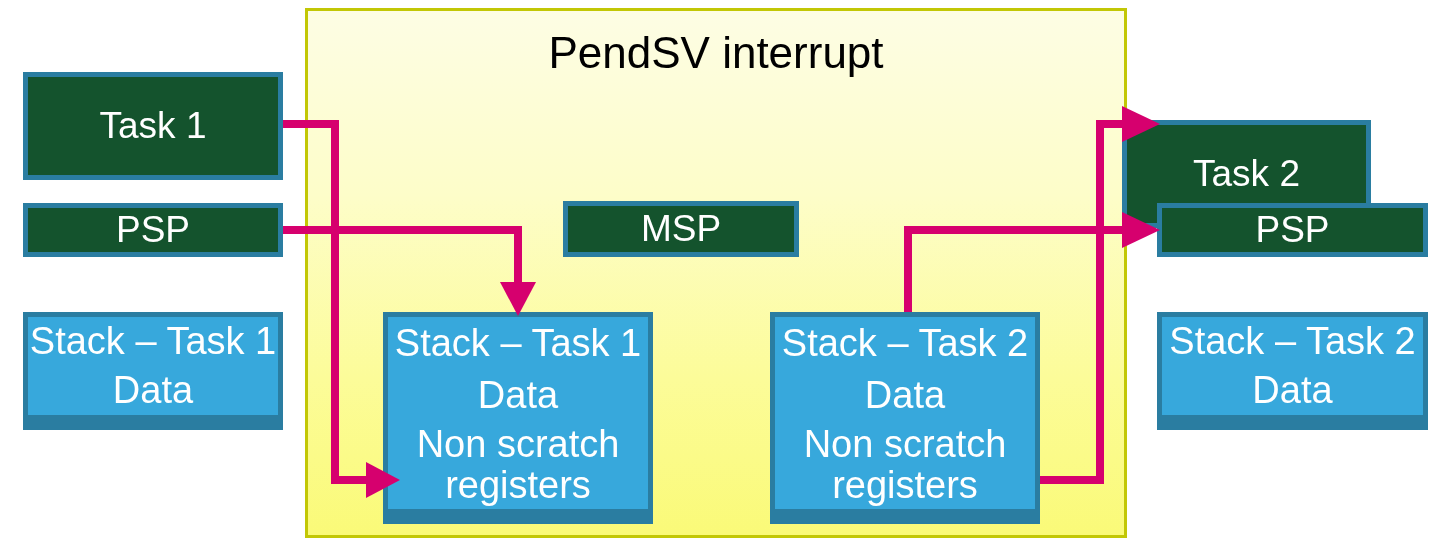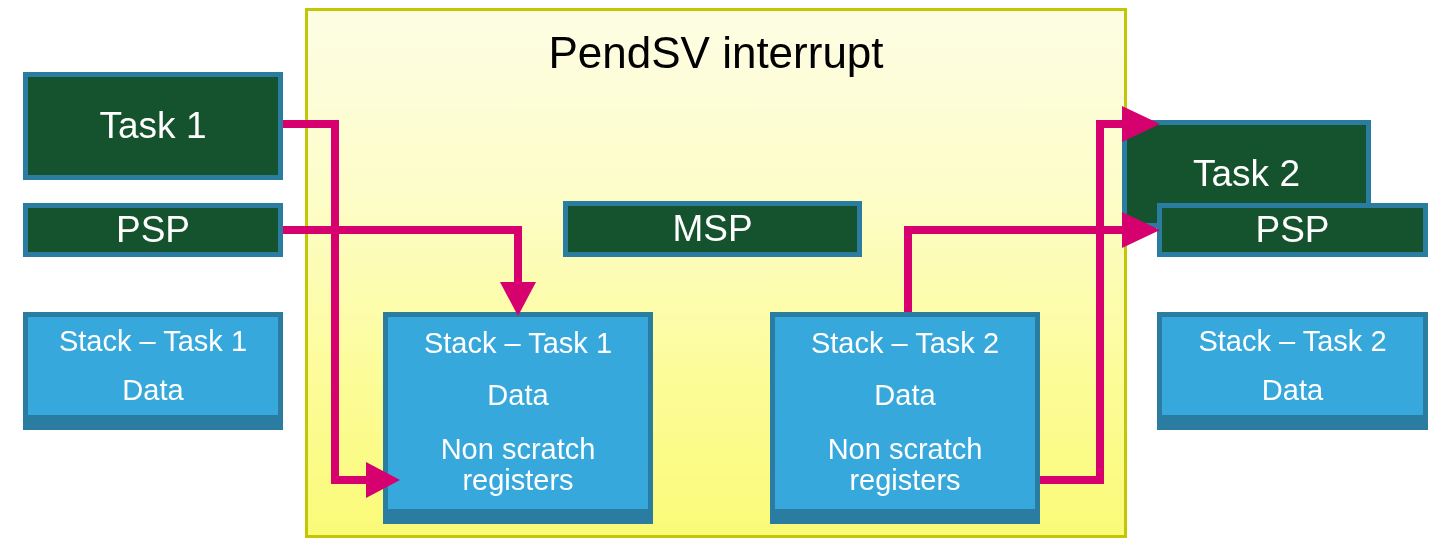--- a/index.html
+++ b/index.html
@@ -66,21 +66,21 @@
     align-items:center;
     justify-content:center;
     text-align:center;
     line-height:1.08;
     white-space:nowrap;
   }
   .seg + .seg{margin-top:0;}
   .seg.wrap{white-space:normal;text-align:center;}
 
   .fs-big{font-size:37px;}
-  .fs-sm{font-size:29px;}
+  .fs-sm{font-size:38px;}
 
   
   svg.wires{
     position:absolute;
     left:0; top:0;
     width:1441px;
     height:546px;
     overflow:visible;
     pointer-events:none;
   }
@@ -112,21 +112,21 @@
 
   <div class="stackgroup" style="left:23px; top:312px; width:260px; height:118px;">
     <div class="seg fs-sm" style="height:49px;">
       <span>Stack – Task 1</span>
     </div>
     <div class="seg fs-sm" style="height:49px;">
       <span>Data</span>
     </div>
   </div>
 
-  <div class="bbox fs-big" style="left:563px; top:201px; width:299px; height:56px;">
+  <div class="bbox fs-big" style="left:563px; top:201px; width:236px; height:56px;">
     <span>MSP</span>
   </div>
 
   <div class="stackgroup" style="left:383px; top:312px; width:270px; height:212px;">
     <div class="seg fs-sm" style="height:54px;">
       <span>Stack – Task 1</span>
     </div>
     <div class="seg fs-sm" style="height:50px;">
       <span>Data</span>
     </div>

